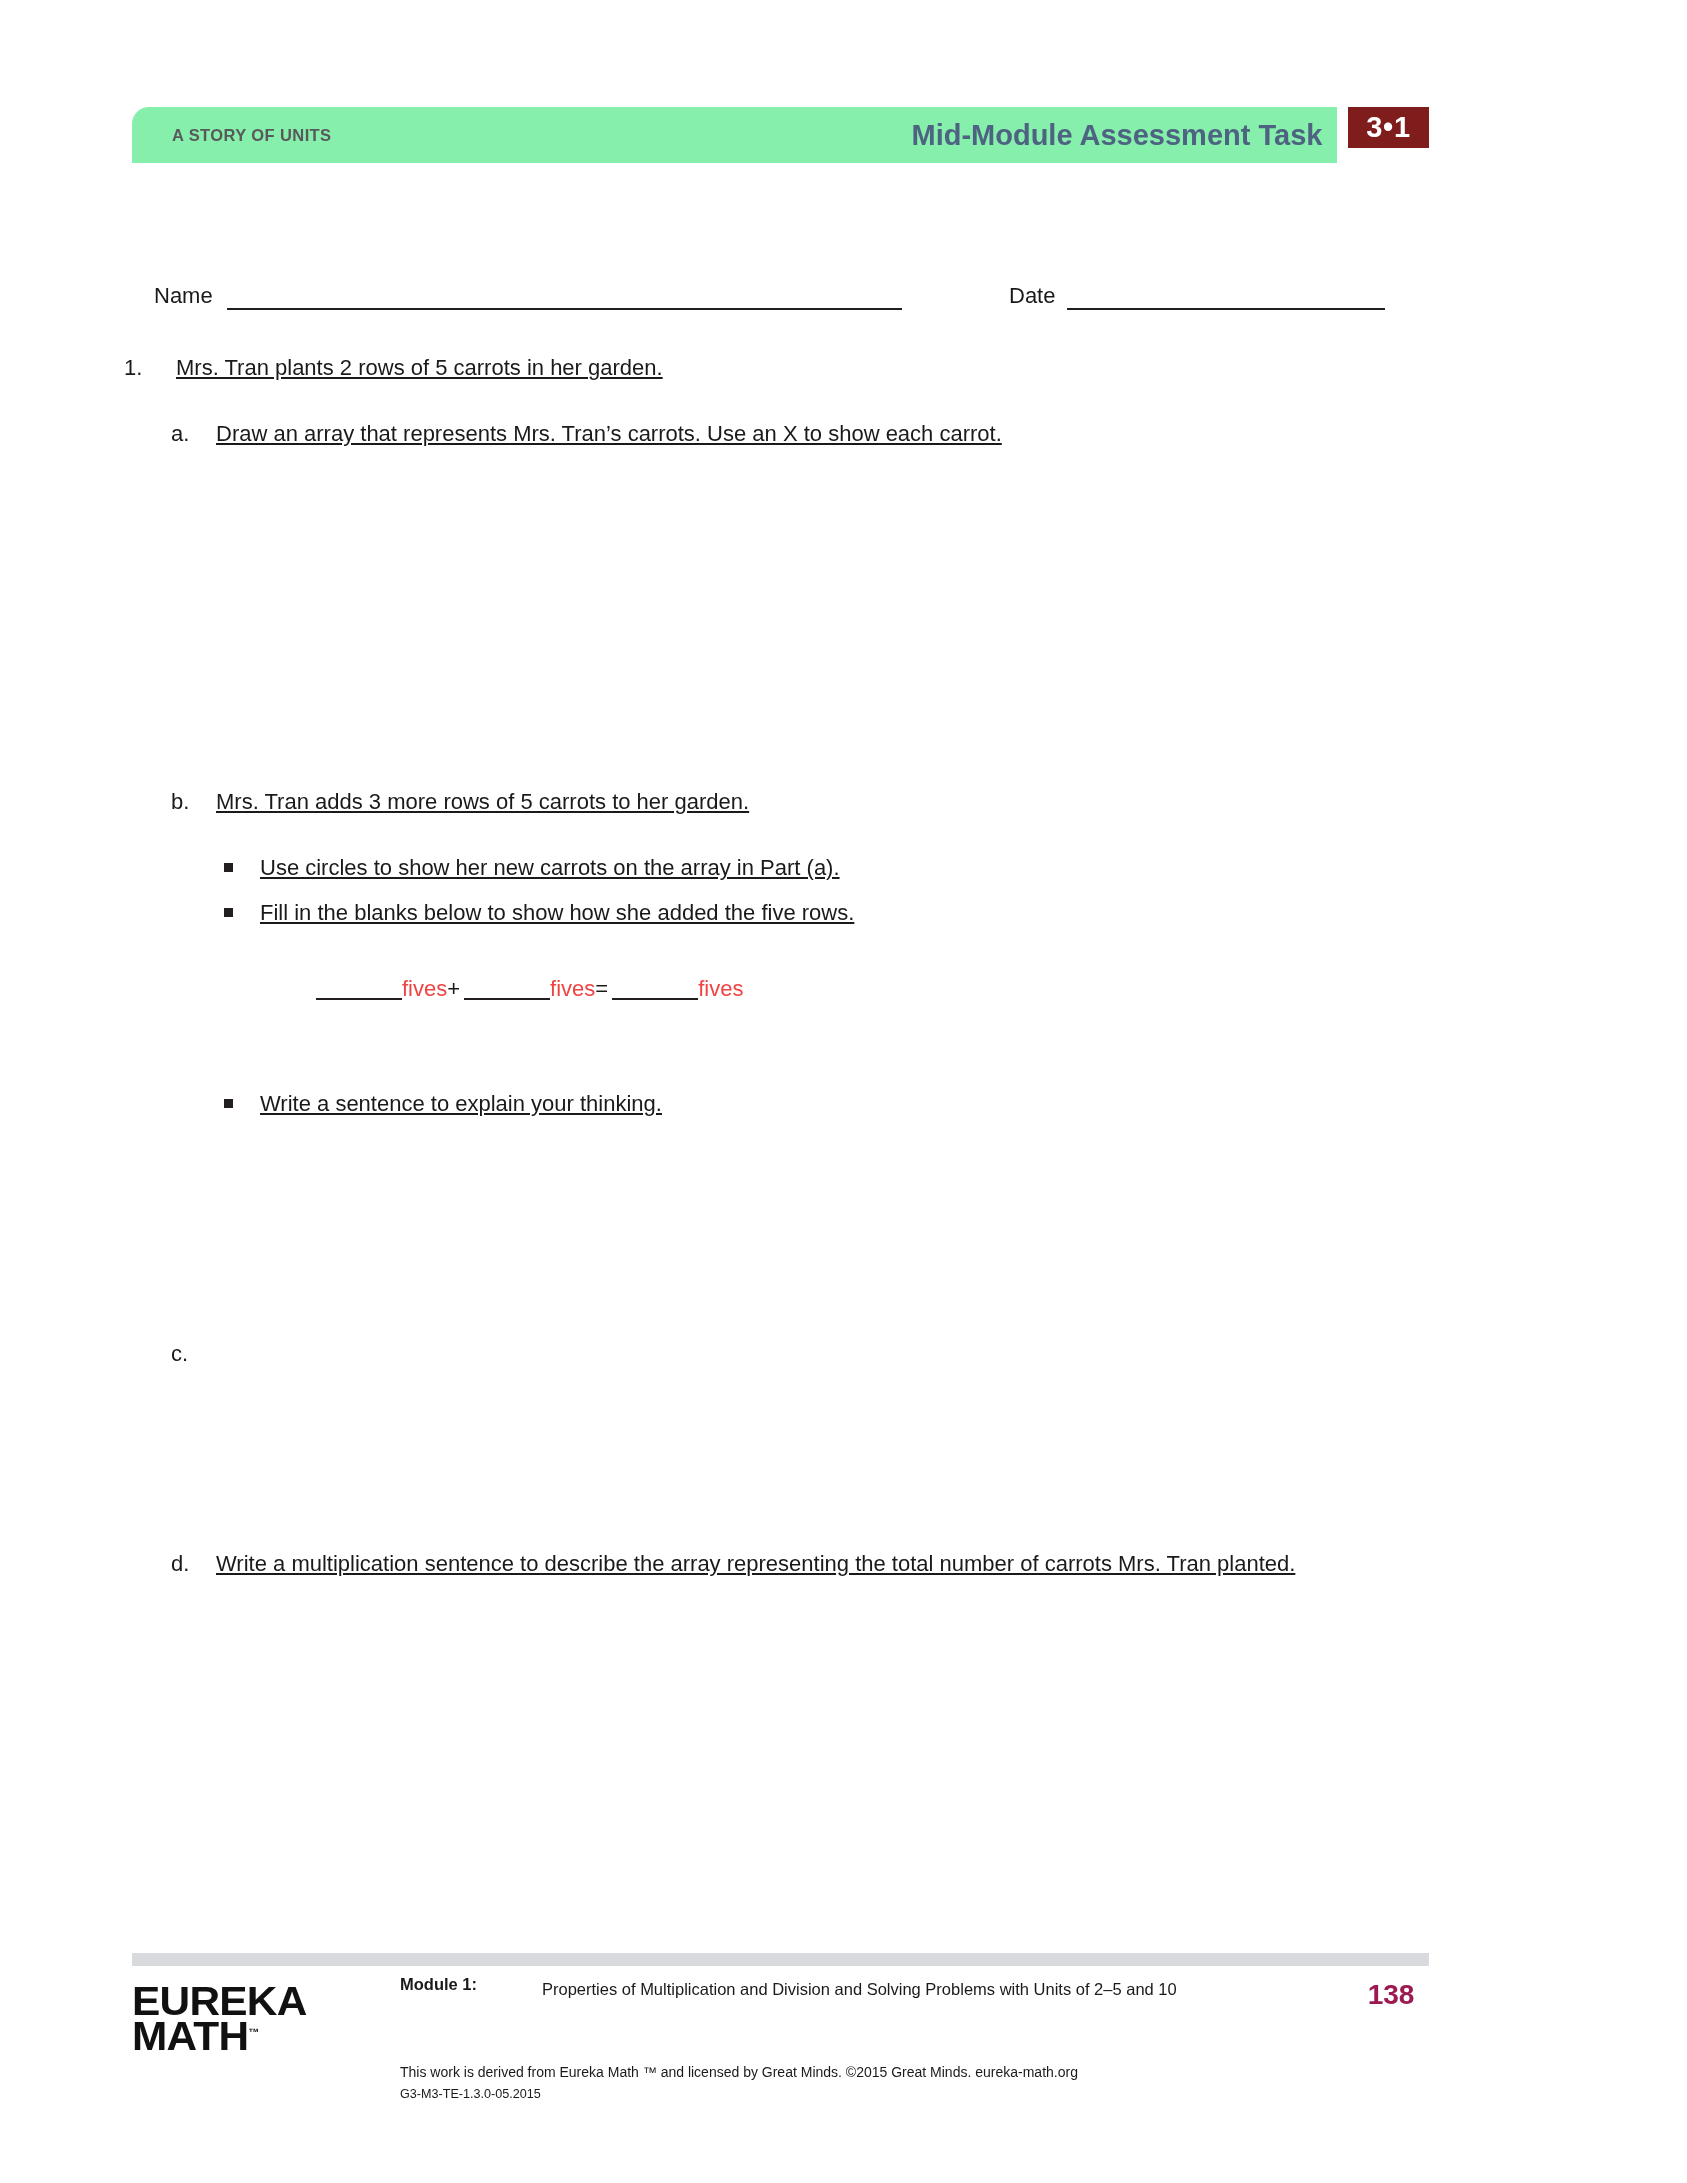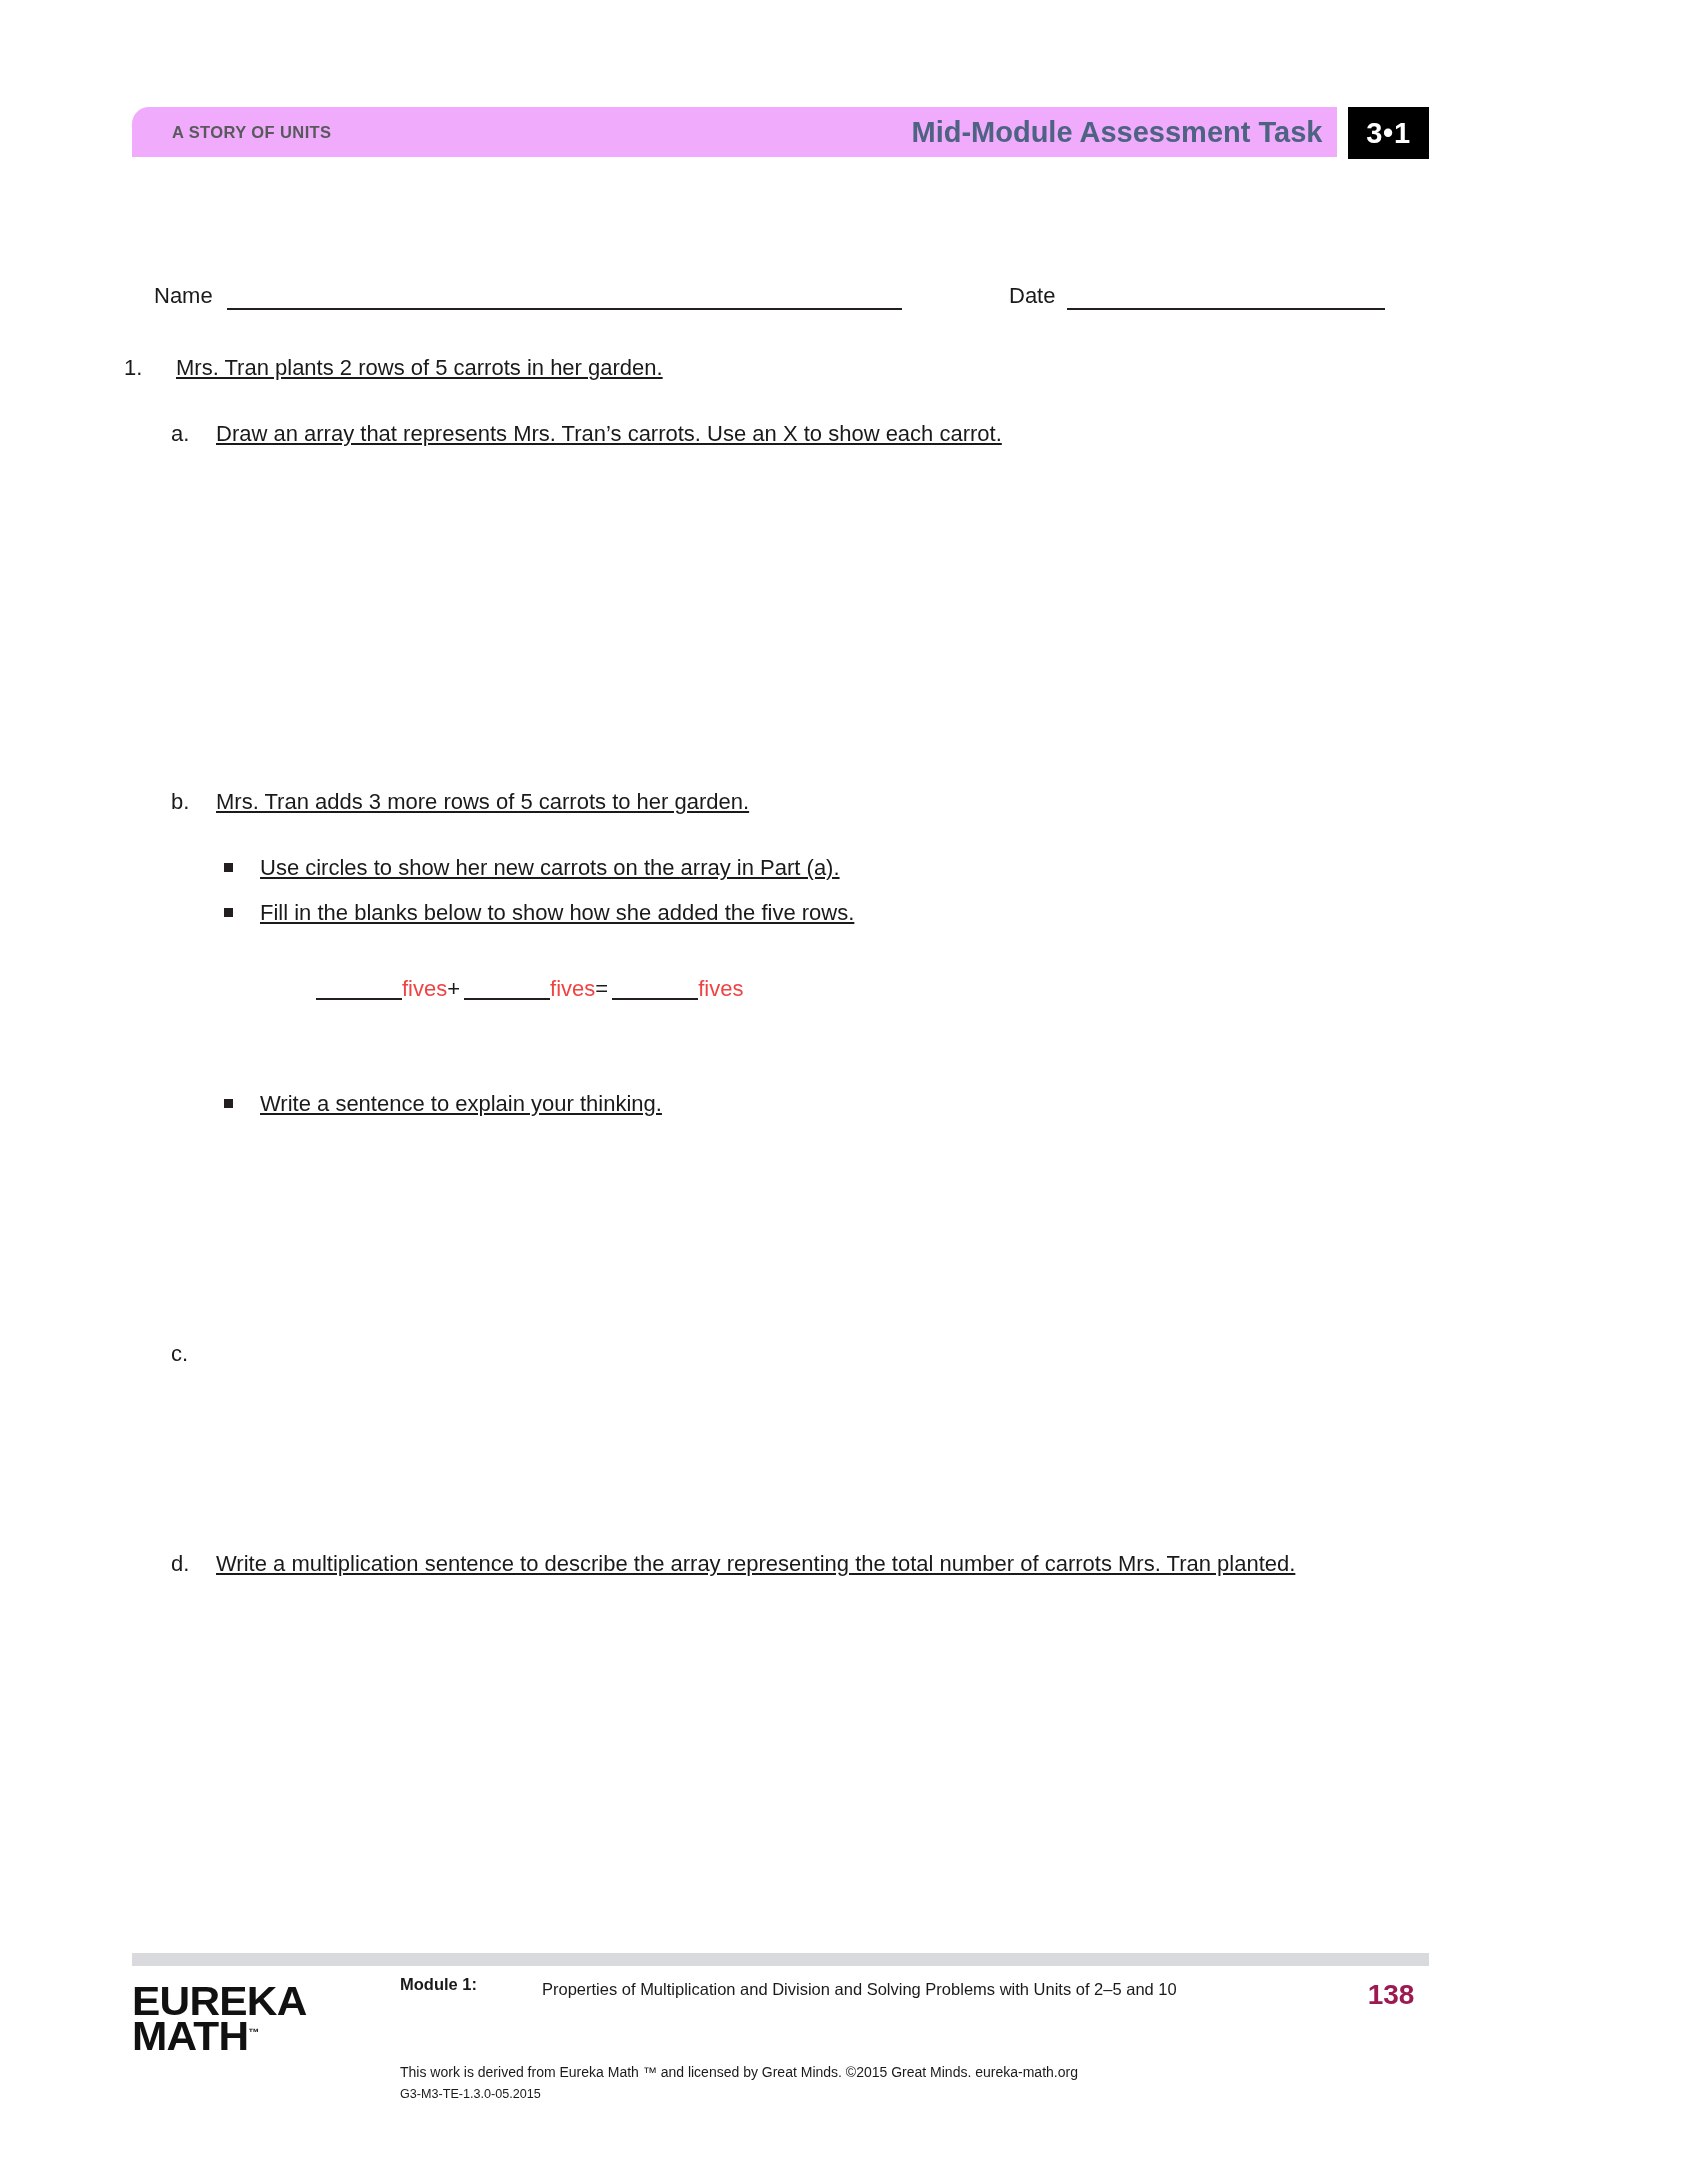--- a/index.html
+++ b/index.html
@@ -22,22 +22,22 @@
     left: 132px;
     top: 107px;
     width: 1297px;
     height: 58px;
   }
   .header-banner {
     position: absolute;
     left: 0;
     top: 0;
     width: 1205px;
-    height: 50px;
-    background: #f0abfc;
+    height: 56px;
+    background: #86efac;
     border-top-left-radius: 17px;
     display: flex;
     align-items: center;
   }
   .header-left-label {
     position: absolute;
     left: 40px;
     top: 50%;
     transform: translateY(-50%);
     font-size: 16.5px;
@@ -54,22 +54,22 @@
     font-size: 29px;
     font-weight: bold;
     color: #4e6381;
     white-space: nowrap;
   }
   .header-badge {
     position: absolute;
     left: 1216px;
     top: 0;
     width: 81px;
-    height: 52px;
-    background: #000000;
+    height: 41px;
+    background: #7f1d1d;
     display: flex;
     align-items: center;
     justify-content: center;
     color: #ffffff;
     font-size: 29px;
     font-weight: bold;
     letter-spacing: 0.7px;
   }
 
   

